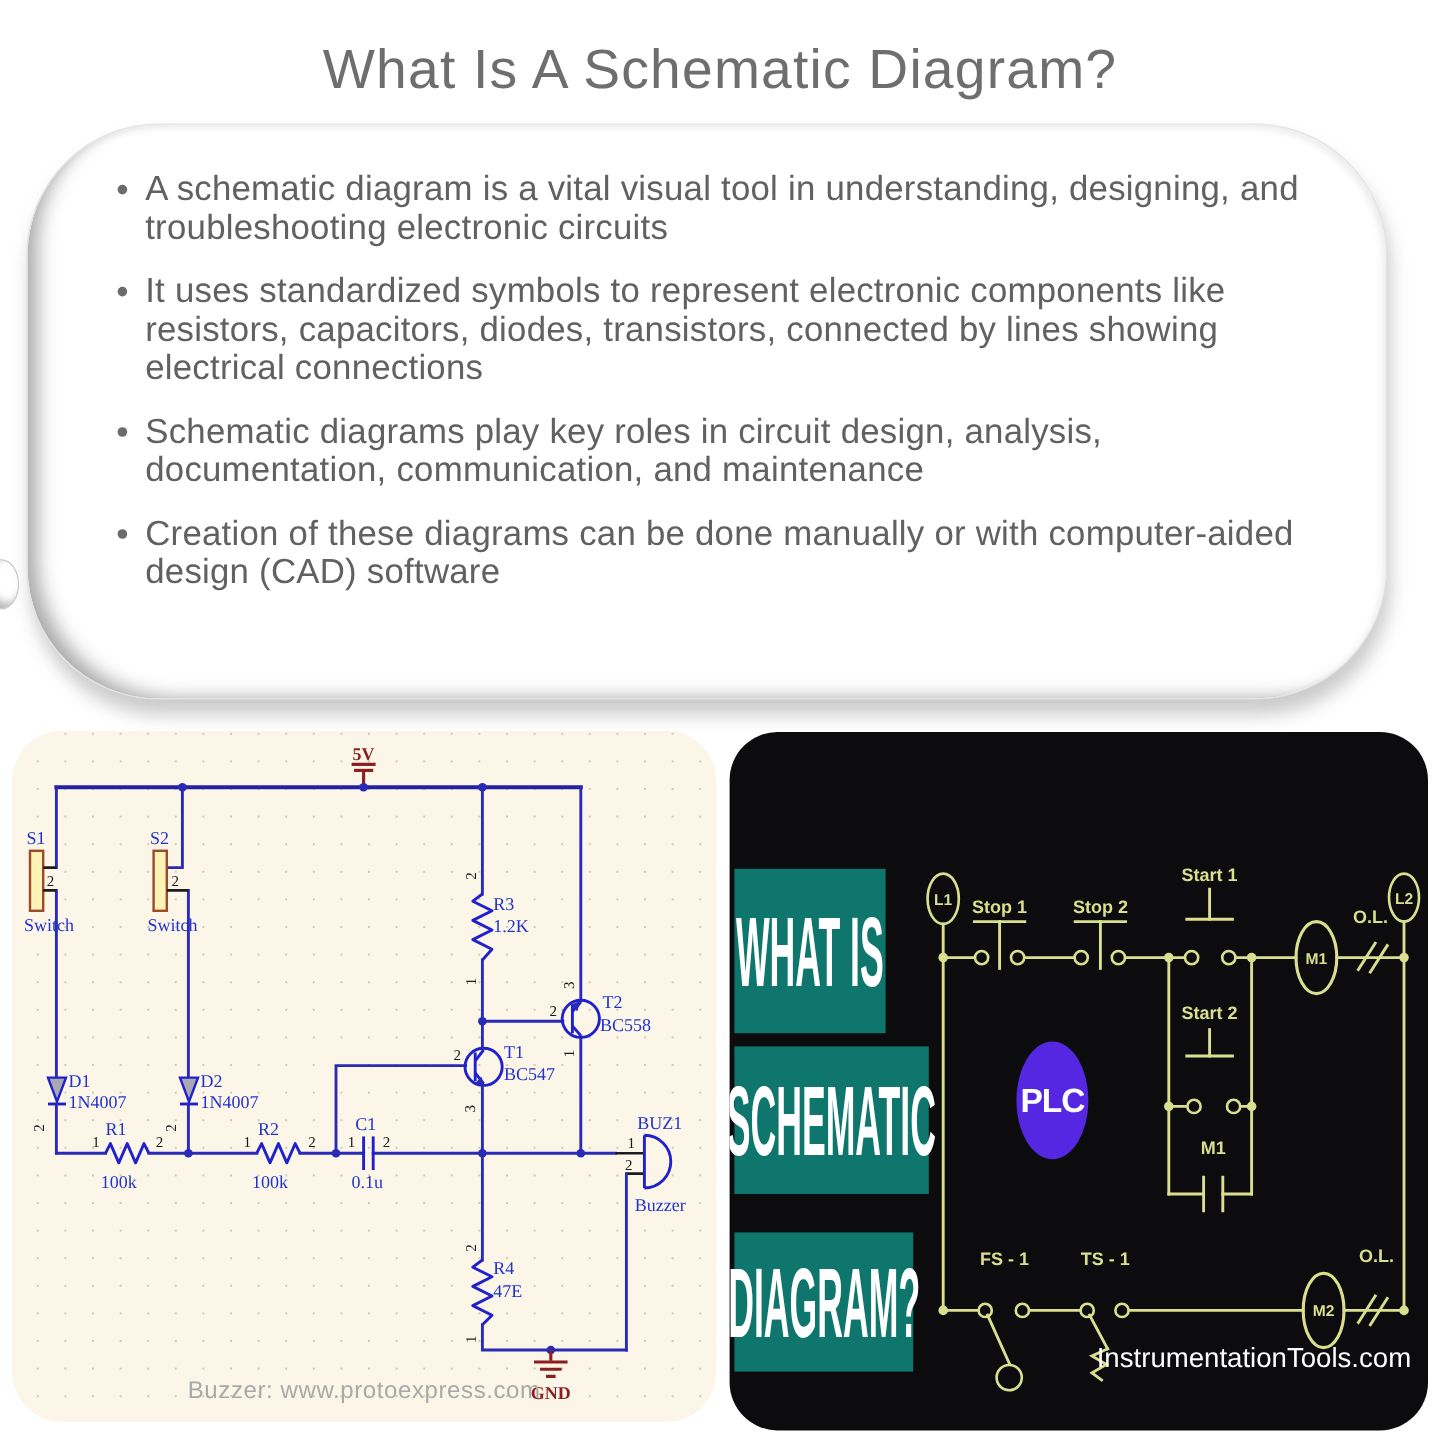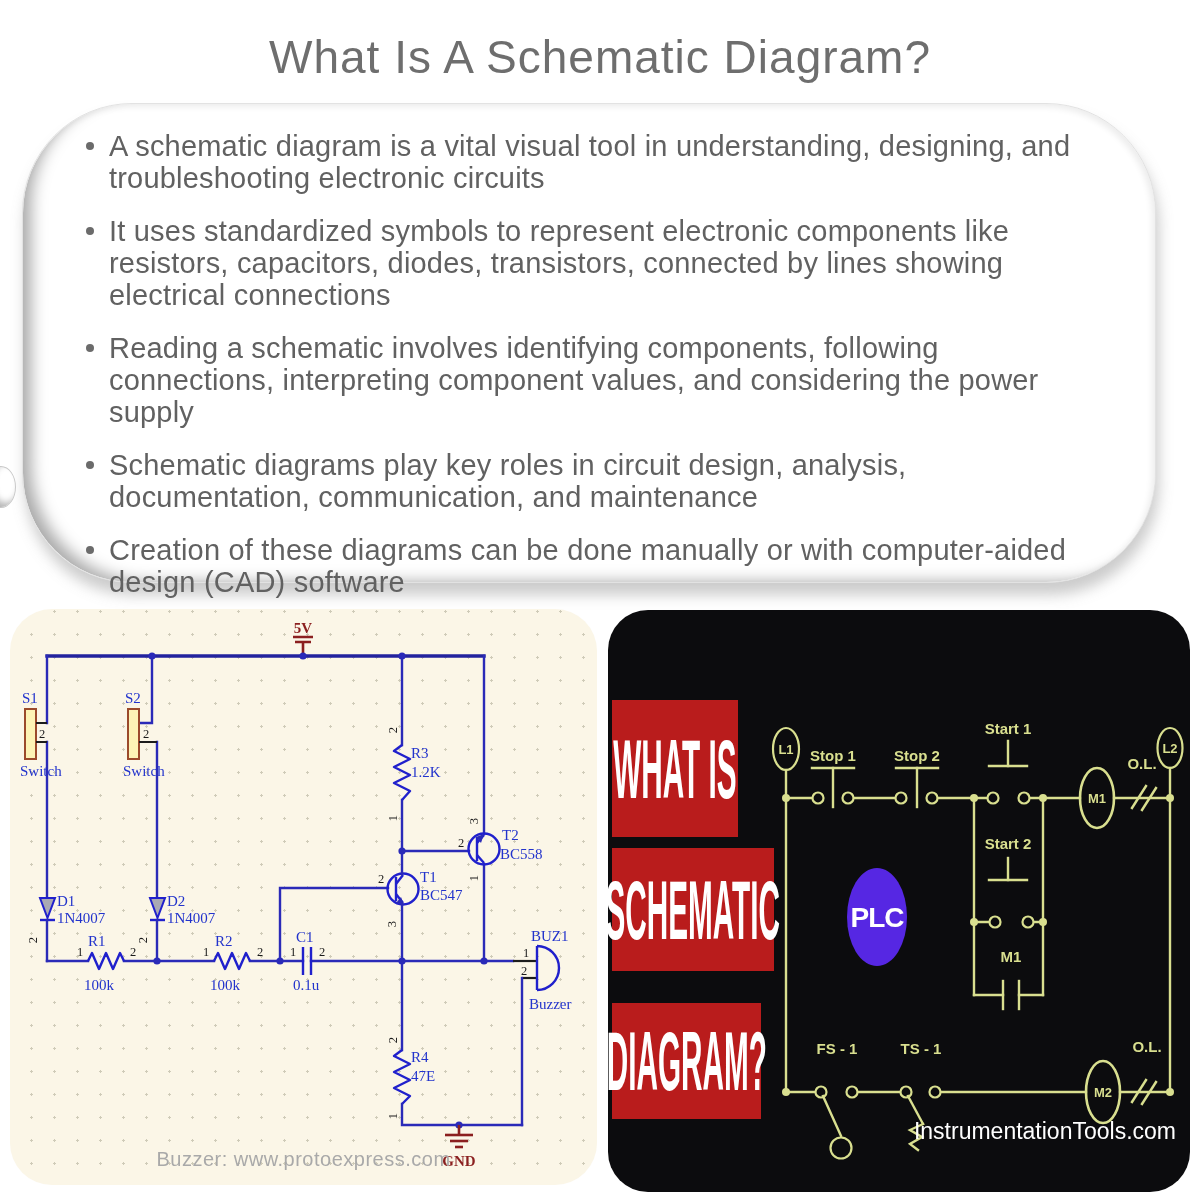--- a/index.html
+++ b/index.html
@@ -9,21 +9,21 @@
   
   .title{position:absolute;top:30px;left:0;width:1200px;margin:0;text-align:center;
     font-size:46px;font-weight:400;letter-spacing:1px;color:#6e6e6e;}
 
   
   .bubble{position:absolute;left:22px;top:103px;width:1132px;height:478px;background:#fff;
     border-radius:110px;border:1px solid #e2e2e2;
     box-shadow:inset 16px -8px 16px -8px #a9a9a9, inset -3px 3px 6px #ededed, 3px 12px 14px rgba(110,110,110,.35);}
   .bubble-tail{position:absolute;left:-14px;top:466px;width:28px;height:40px;border-radius:50%;
     background:#fff;border:1px solid #c9c9c9;box-shadow:inset 5px -4px 7px #b5b5b5;}
-  .bullets{list-style:none;margin:0;padding:26px 46px 0 60px;}
+  .bullets{list-style:none;margin:12px;padding:26px 46px 0 60px;}
   .bullets li{position:relative;padding-left:26px;margin-bottom:21px;
     font-size:29px;line-height:32px;color:#616161;letter-spacing:.2px;}
   .bullets li::before{content:"";position:absolute;left:3px;top:12px;width:8px;height:8px;
     border-radius:50%;background:#6b6b6b;}
 
   
   .circuit-panel{position:absolute;left:10px;top:609px;width:587px;height:576px;
     background:#fbf6e7;border-radius:42px;overflow:hidden;
     background-image:radial-gradient(circle,#cfcbb8 1.1px,rgba(0,0,0,0) 1.3px);
     background-size:23px 23px;background-position:10px 14px;}
@@ -38,21 +38,21 @@
   .cmp{stroke:#2020cc;stroke-width:2.4;fill:none;stroke-linejoin:round;}
   .red{stroke:#8b1f1f;stroke-width:2.6;fill:none;}
   .lblB{fill:#2233cc;font:15px "Liberation Serif",serif;}
   .lblP{fill:#1a1a1a;font:12.5px "Liberation Serif",serif;text-anchor:middle;}
   .lblR{fill:#8b1f1f;font:bold 15px "Liberation Serif",serif;text-anchor:middle;}
   .dotJ{fill:#2a2ab8;}
 
   
   .ladder-panel{position:absolute;left:608px;top:610px;width:582px;height:582px;
     background:#0c0c0e;border-radius:40px;overflow:hidden;}
-  .hbox{position:absolute;left:4px;background:#b91c1c;display:flex;align-items:center;justify-content:center;}
+  .hbox{position:absolute;left:4px;background:#0f766e;display:flex;align-items:center;justify-content:center;margin-top:24px;}
   .hbox span{color:#fff;font-weight:bold;font-size:66px;white-space:nowrap;
     transform:scale(0.45,1.25);transform-origin:center center;}
   .hbox1{top:90px;width:126px;height:137px;}
   .hbox2{top:238px;width:162px;height:123px;}
   .hbox3{top:393px;width:149px;height:116px;text-align:center;}
   .ladder-panel svg{position:absolute;left:0;top:0;}
   .lw{stroke:#d9df8f;stroke-width:2.4;fill:none;stroke-linecap:square;}
   .lc{fill:#0c0c0e;stroke:#d9df8f;stroke-width:2.2;}
   .lcoil{fill:none;stroke:#d9df8f;stroke-width:2.6;}
   .lt{fill:#d9df8f;font:600 15px "Liberation Sans",sans-serif;text-anchor:middle;}
@@ -67,21 +67,20 @@
 <body>
 
 <div class="page">
 
   <h1 class="title">What Is A Schematic Diagram?</h1>
 
   <div class="bubble">
     <ul class="bullets">
       <li><span>A schematic diagram is a vital visual tool in understanding, designing, and troubleshooting electronic circuits</span></li>
       <li><span>It uses standardized symbols to represent electronic components like resistors, capacitors, diodes, transistors, connected by lines showing electrical connections</span></li>
-      <li><span>Reading a schematic involves identifying components, following connections, interpreting component values, and considering the power supply</span></li>
       <li><span>Schematic diagrams play key roles in circuit design, analysis, documentation, communication, and maintenance</span></li>
       <li><span>Creation of these diagrams can be done manually or with computer-aided design (CAD) software</span></li>
     </ul>
   </div>
   <div class="bubble-tail"></div>
 
   <div class="circuit-panel">
     <svg width="587" height="576" viewBox="10 609 587 576">
 
       <g>

